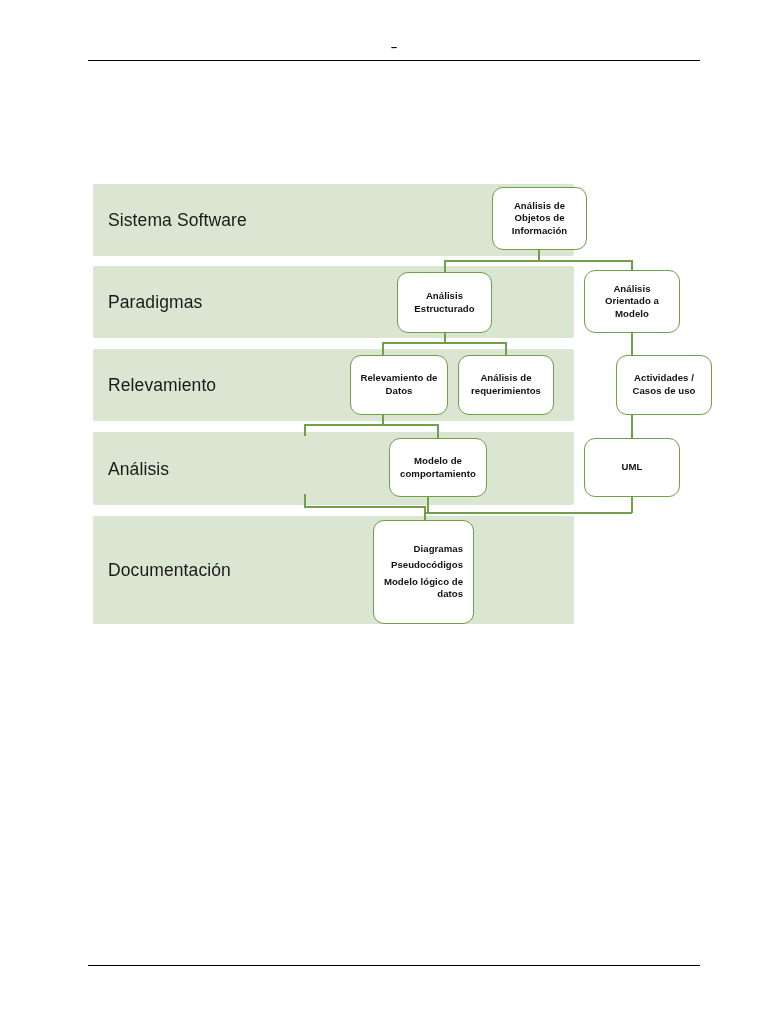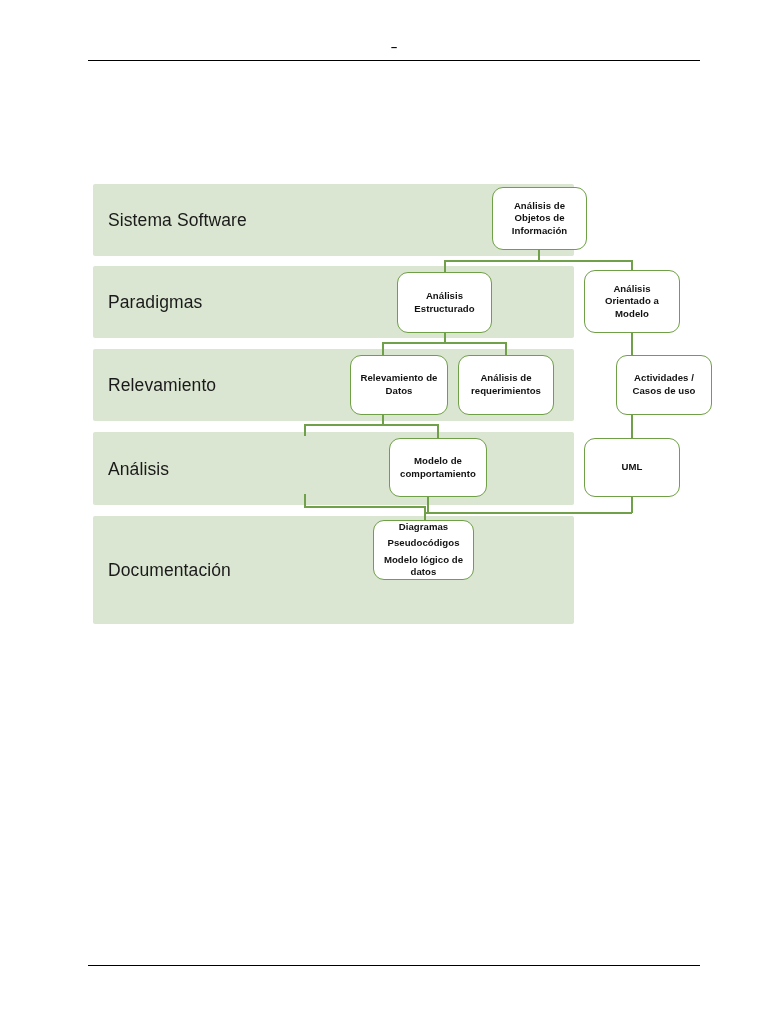--- a/index.html
+++ b/index.html
@@ -229,21 +229,21 @@
         <span class="ln">comportamiento</span>
       </span>
     </div>
 
     <div class="node" style="left:584px; top:438px; width:96px; height:59px;">
       <span class="node-text">
         <span class="ln">UML</span>
       </span>
     </div>
 
-    <div class="node" style="left:373px; top:520px; width:101px; height:60px;">
+    <div class="node" style="left:373px; top:520px; width:101px; height:104px;text-align:right;">
       <span class="node-text">
         <span class="ln">Diagramas</span>
         <span class="ln gap">Pseudocódigos</span>
         <span class="ln gap">Modelo lógico de</span>
         <span class="ln">datos</span>
       </span>
     </div>
 
   </div>
 

